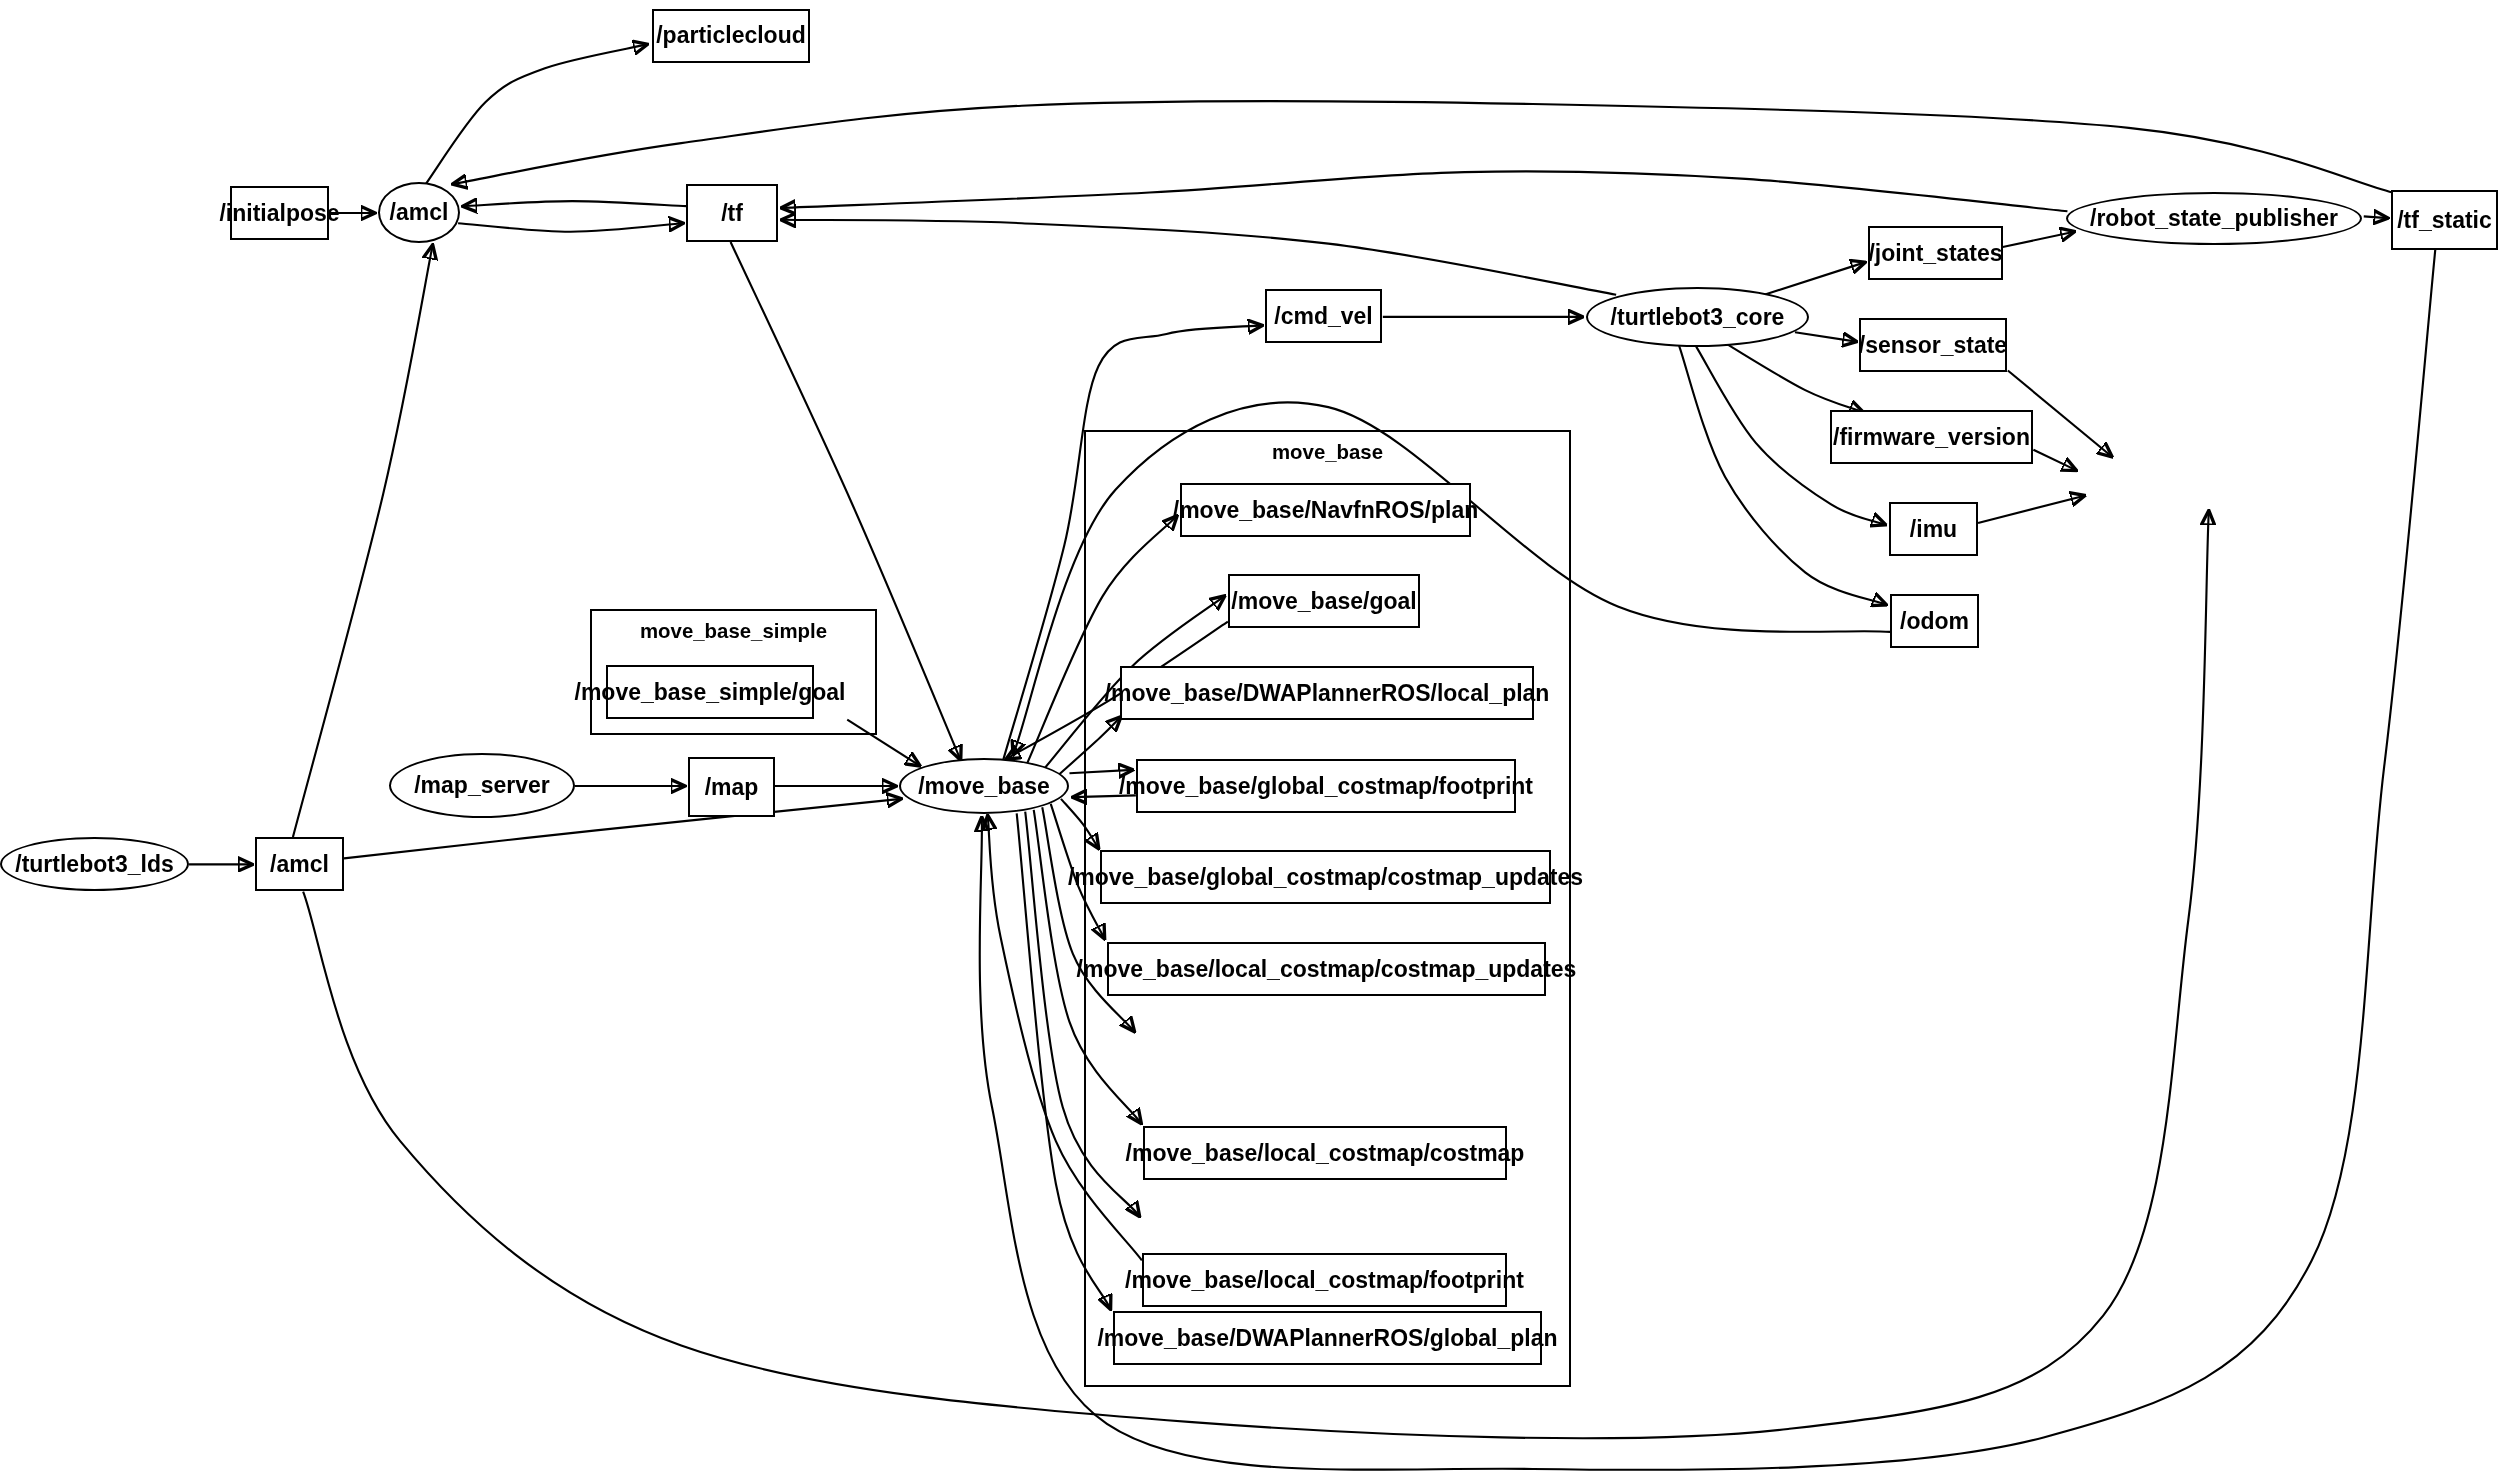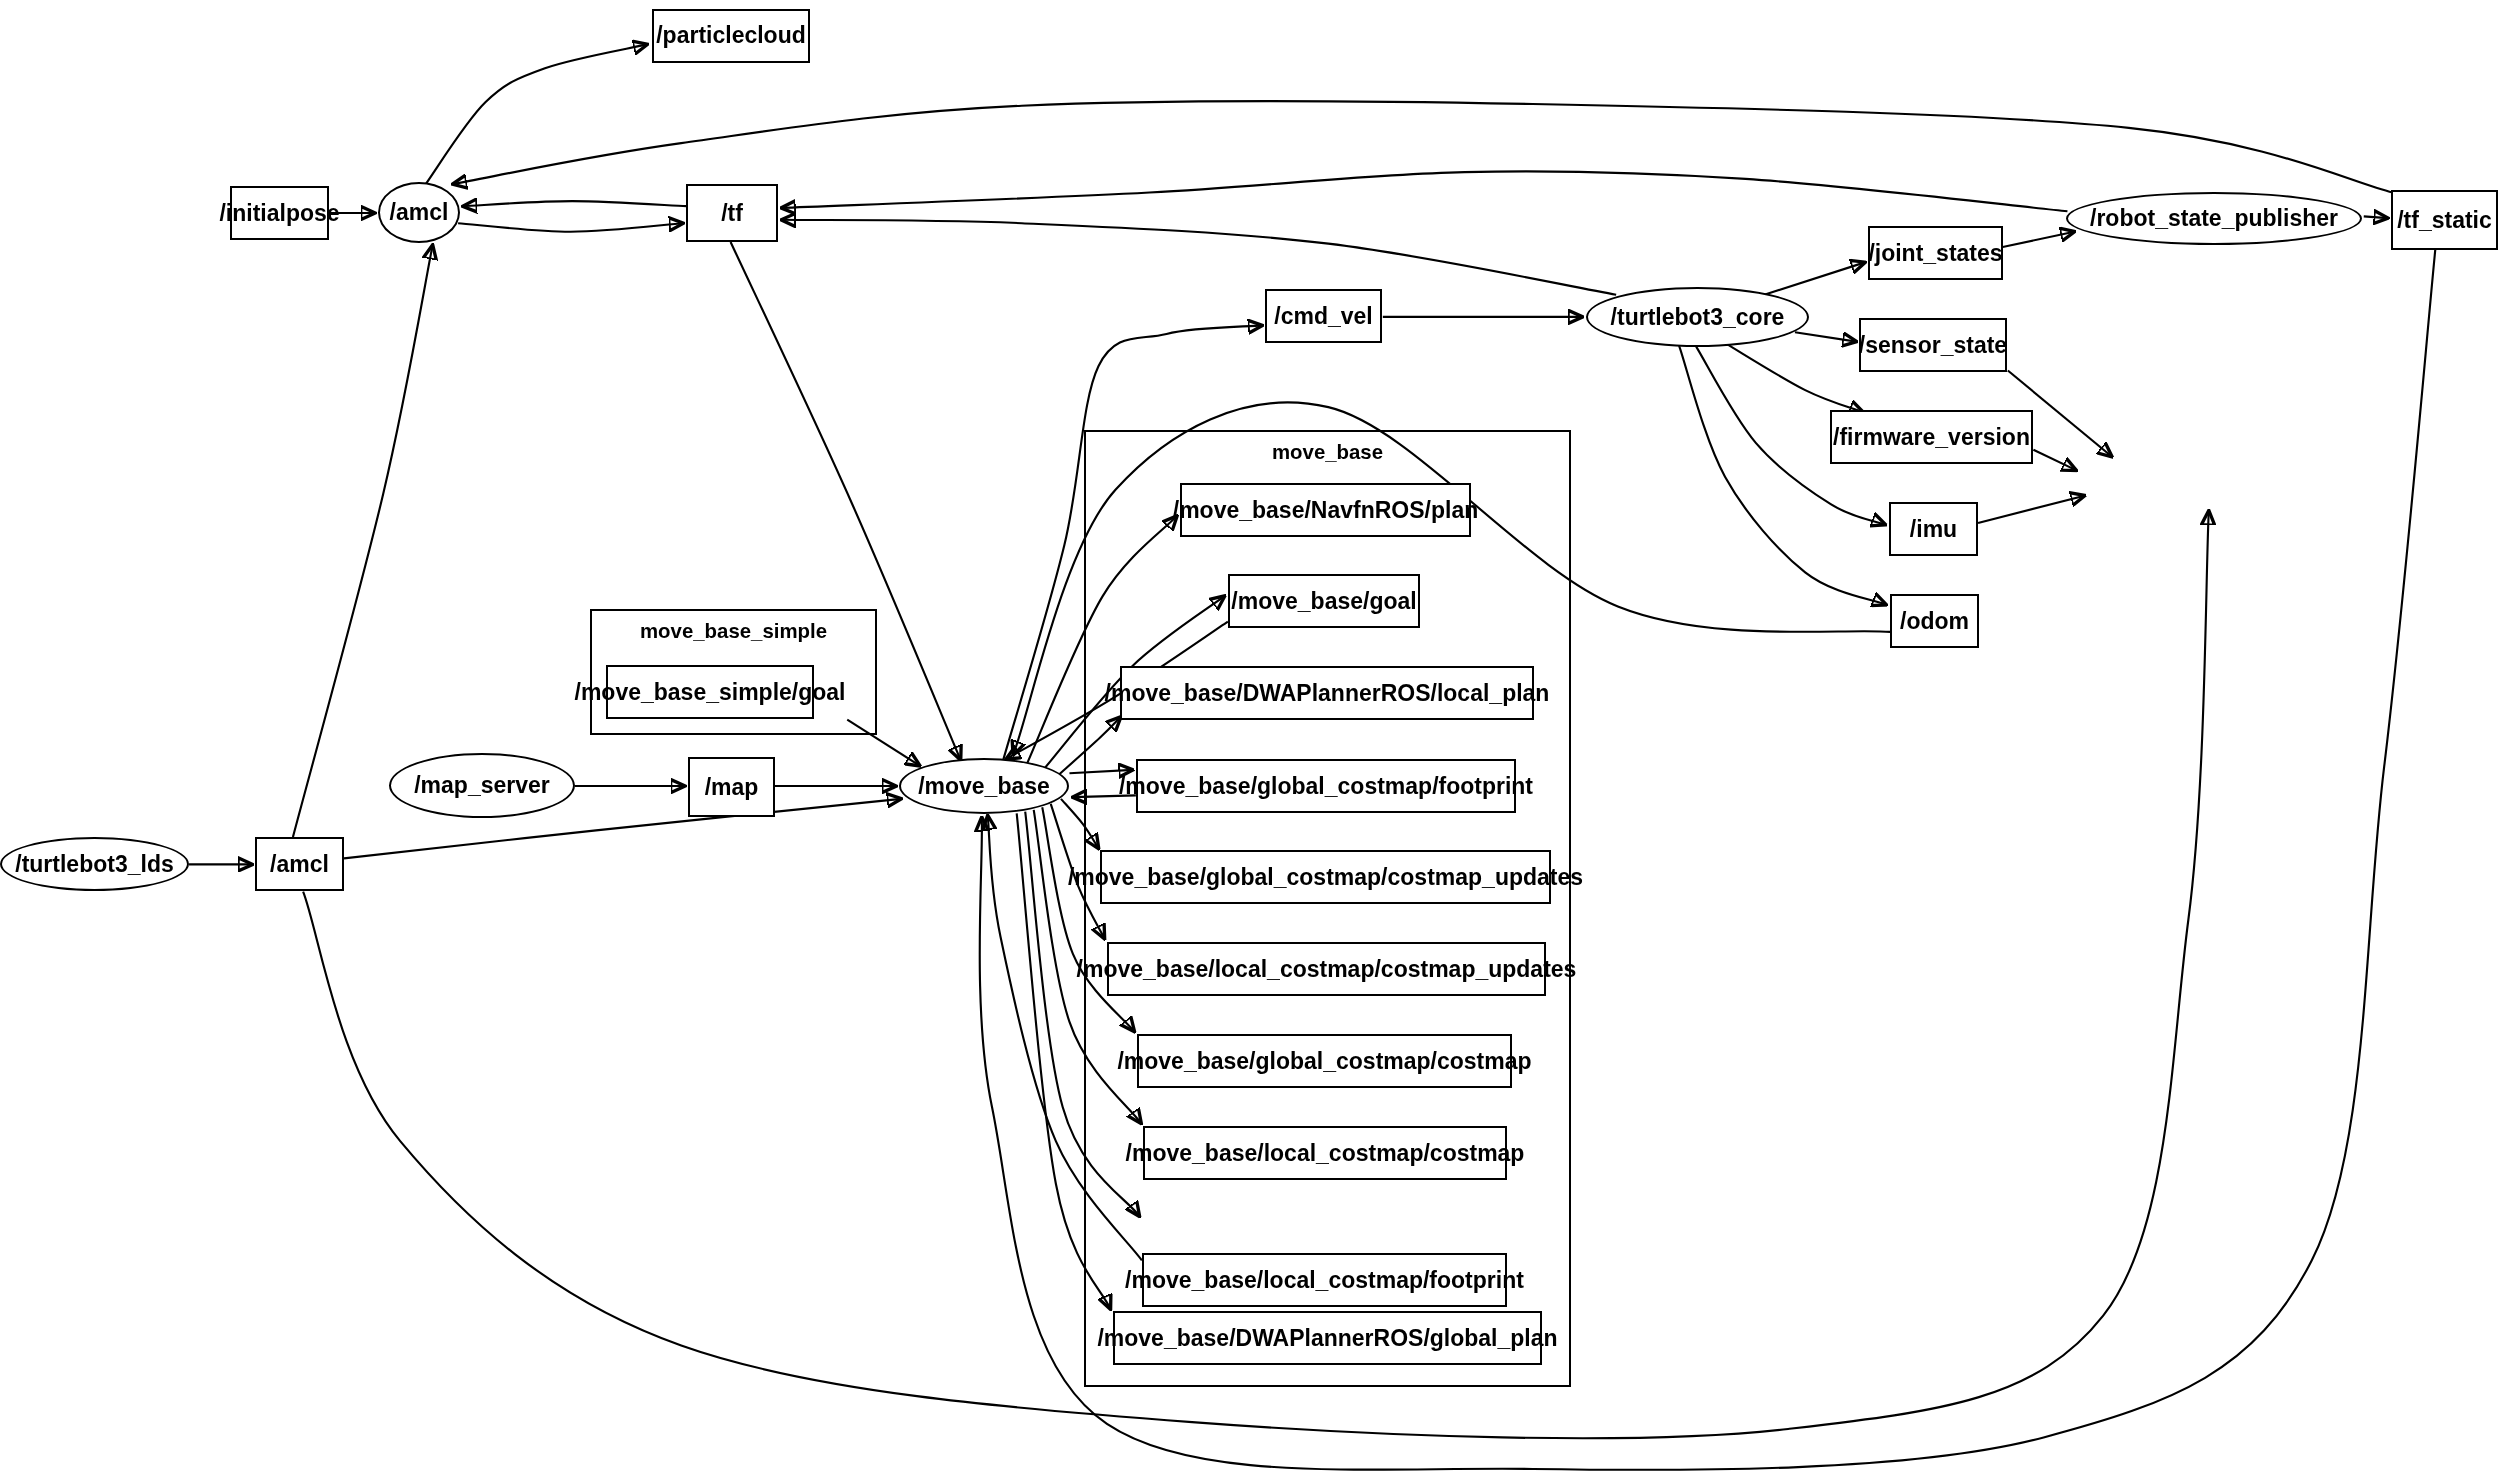--- a/index.html
+++ b/index.html
@@ -91,18 +91,17 @@
     <div class="node box" style="left: 688px; top: 757px; width: 87px; height: 60px;">/map</div>
     <div class="node ellipse" style="left: 899px; top: 758px; width: 170px; height: 56px;">/move_base</div>
     <div class="node ellipse" style="left: 0px; top: 837px; width: 189px; height: 54px;">/turtlebot3_lds</div>
     <div class="node box" style="left: 255px; top: 837px; width: 89px; height: 54px;">/amcl</div>
     <div class="node box" style="left: 1180px; top: 483px; width: 291px; height: 54px;">/move_base/NavfnROS/plan</div>
     <div class="node box" style="left: 1228px; top: 574px; width: 192px; height: 54px;">/move_base/goal</div>
     <div class="node box" style="left: 1120px; top: 666px; width: 414px; height: 54px;">/move_base/DWAPlannerROS/local_plan</div>
     <div class="node box" style="left: 1136px; top: 759px; width: 380px; height: 54px;">/move_base/global_costmap/footprint</div>
     <div class="node box" style="left: 1100px; top: 850px; width: 451px; height: 54px;">/move_base/global_costmap/costmap_updates</div>
     <div class="node box" style="left: 1107px; top: 942px; width: 439px; height: 54px;">/move_base/local_costmap/costmap_updates</div>
-    <div class="node box" style="left: 1137px; top: 1034px; width: 375px; height: 54px;">/move_base/global_costmap/costmap</div>
     <div class="node box" style="left: 1143px; top: 1126px; width: 364px; height: 54px;">/move_base/local_costmap/costmap</div>
     <div class="node box" style="left: 1142px; top: 1218px; width: 365px; height: 54px; margin-top: 35px;">/move_base/local_costmap/footprint</div>
     <div class="node box" style="left: 1113px; top: 1311px; width: 429px; height: 54px;">/move_base/DWAPlannerROS/global_plan</div>
   </div>
 
 
 </body></html>

